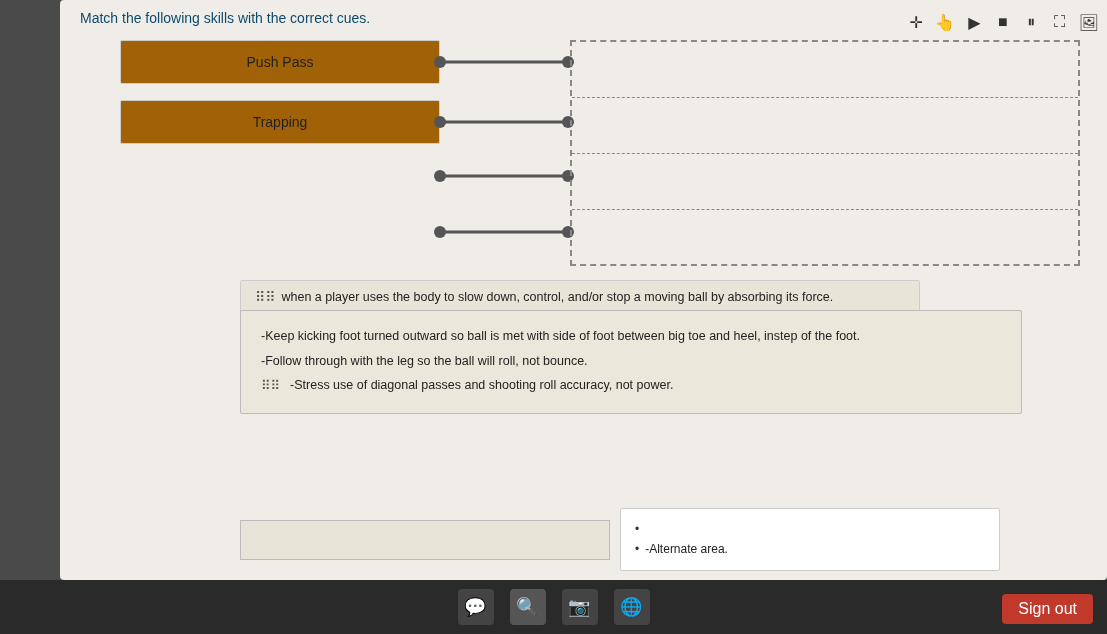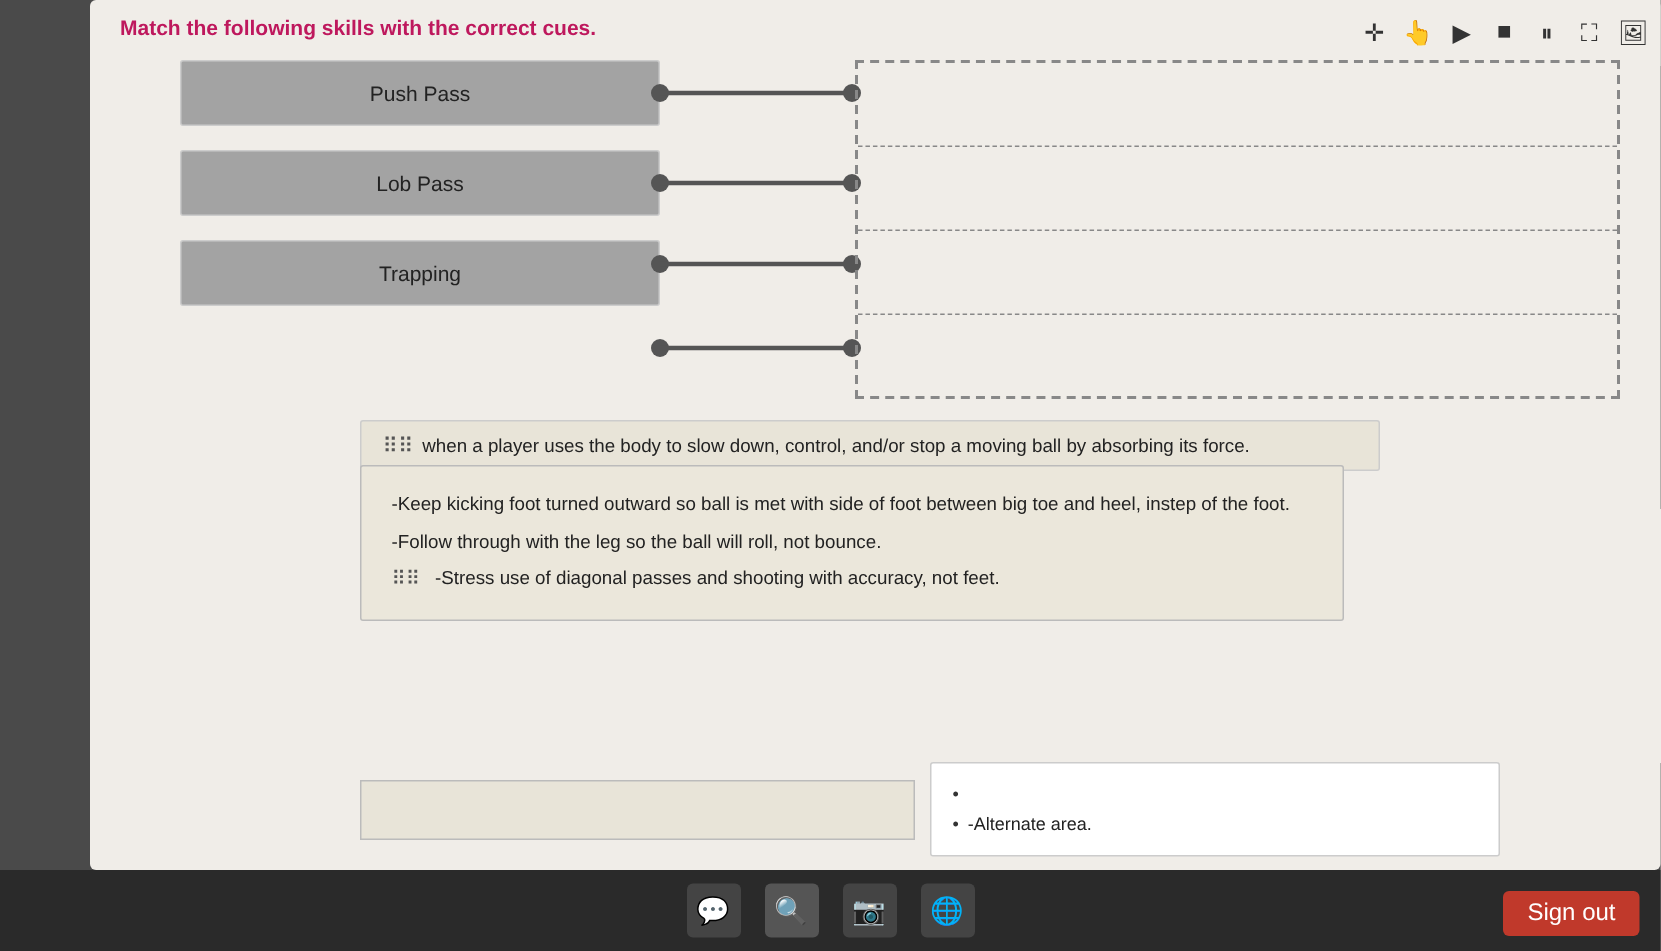--- a/index.html
+++ b/index.html
@@ -47,27 +47,27 @@
       justify-content: center;
       font-size: 16px;
       color: #333;
       cursor: pointer;
     }
     .instruction-text {
       position: absolute;
       top: 10px;
       left: 20px;
       font-size: 14px;
-      color: #be185d;
-      font-weight: bold;
+      color: #0c4a6e;
+      font-weight: normal;
     }
     .skill-box {
       width: 320px;
       height: 44px;
-      background: #a3a3a3;
+      background: #a16207;
       border: 1px solid #ccc;
       display: flex;
       align-items: center;
       justify-content: center;
       font-size: 14px;
       color: #222;
       border-radius: 2px;
     }
     .hint-tag {
       position: absolute;
@@ -85,21 +85,21 @@
       gap: 6px;
     }
     .hint-tag .drag-handle {
       font-size: 14px;
       color: #555;
     }
     .description-box {
       position: absolute;
       top: 310px;
       left: 180px;
-      width: 656px;
+      width: 782px;
       background: #ebe7db;
       border: 1px solid #bbb;
       border-radius: 2px;
       padding: 14px 20px;
       font-size: 12.5px;
       color: #222;
       line-height: 1.8;
     }
     .description-box .item {
       display: flex;
@@ -217,23 +217,20 @@
       <div class="toolbar-icon">🖼</div>
     </div>
 
     <div class="instruction-text">Match the following skills with the correct cues.</div>
 
     <div class="skill-labels">
       <div class="skill-box">
         <span>Push Pass</span>
       </div>
       <div class="skill-box" style="margin-top: 8px;">
-        <span>Lob Pass</span>
-      </div>
-      <div class="skill-box" style="margin-top: 8px;">
         <span>Trapping</span>
       </div>
     </div>
 
     <svg style="position:absolute;top:40px;left:60px;width:540px;height:236px;overflow:visible;">
 
       <circle cx="320" cy="22" r="6" fill="#555"></circle>
       <line x1="320" y1="22" x2="448" y2="22" stroke="#555" stroke-width="3"></line>
       <circle cx="448" cy="22" r="6" fill="#555"></circle>
 
@@ -267,21 +264,21 @@
 
     <div class="description-box">
       <div class="item">
         <span>-Keep kicking foot turned outward so ball is met with side of foot between big toe and heel, instep of the foot.</span>
       </div>
       <div class="item">
         <span>-Follow through with the leg so the ball will roll, not bounce.</span>
       </div>
       <div class="item">
         <span class="drag-handle">⠿⠿</span>
-        <span>-Stress use of diagonal passes and shooting with accuracy, not feet.</span>
+        <span>-Stress use of diagonal passes and shooting roll accuracy, not power.</span>
       </div>
     </div>
 
     <div class="bottom-info-box">
       <div class="bullet-item">
         <span class="bullet">•</span>
       </div>
       <div class="bullet-item">
         <span class="bullet">•</span>
         <span>-Alternate area.</span>

